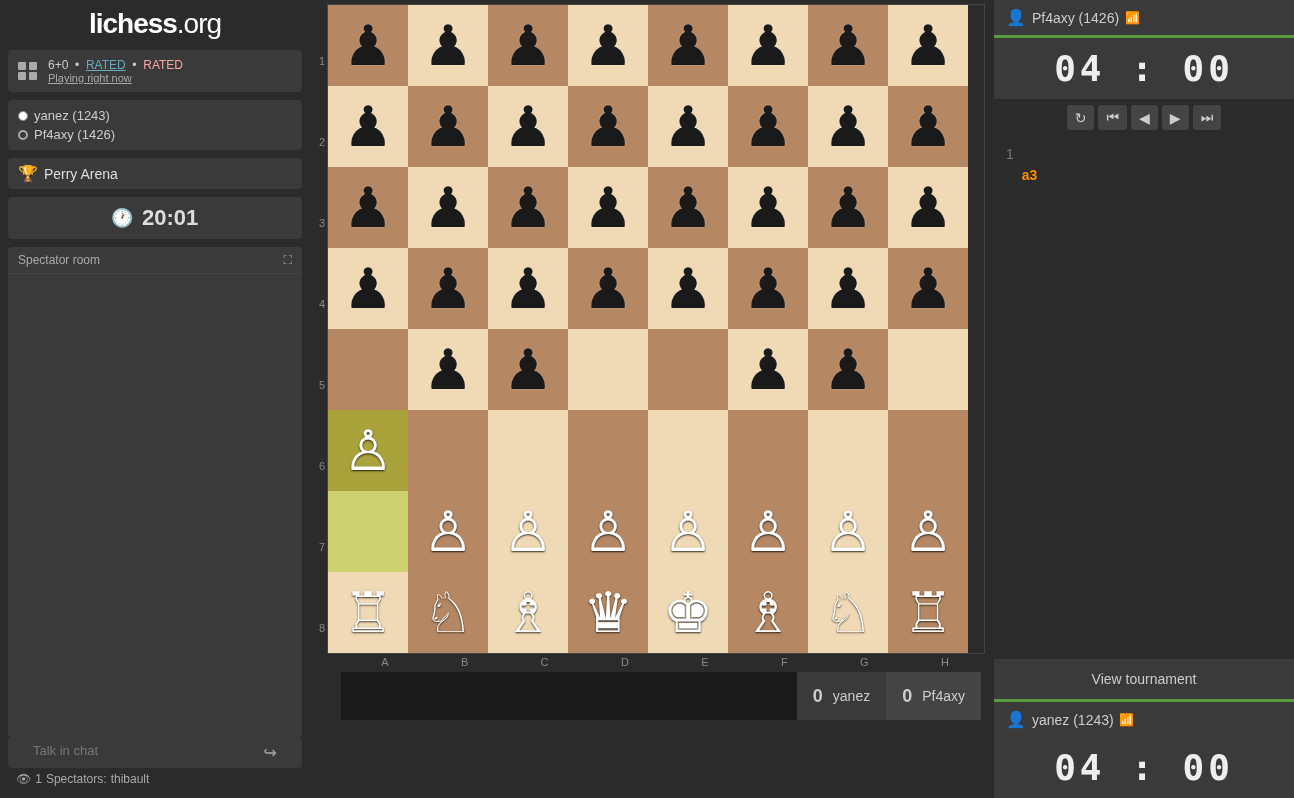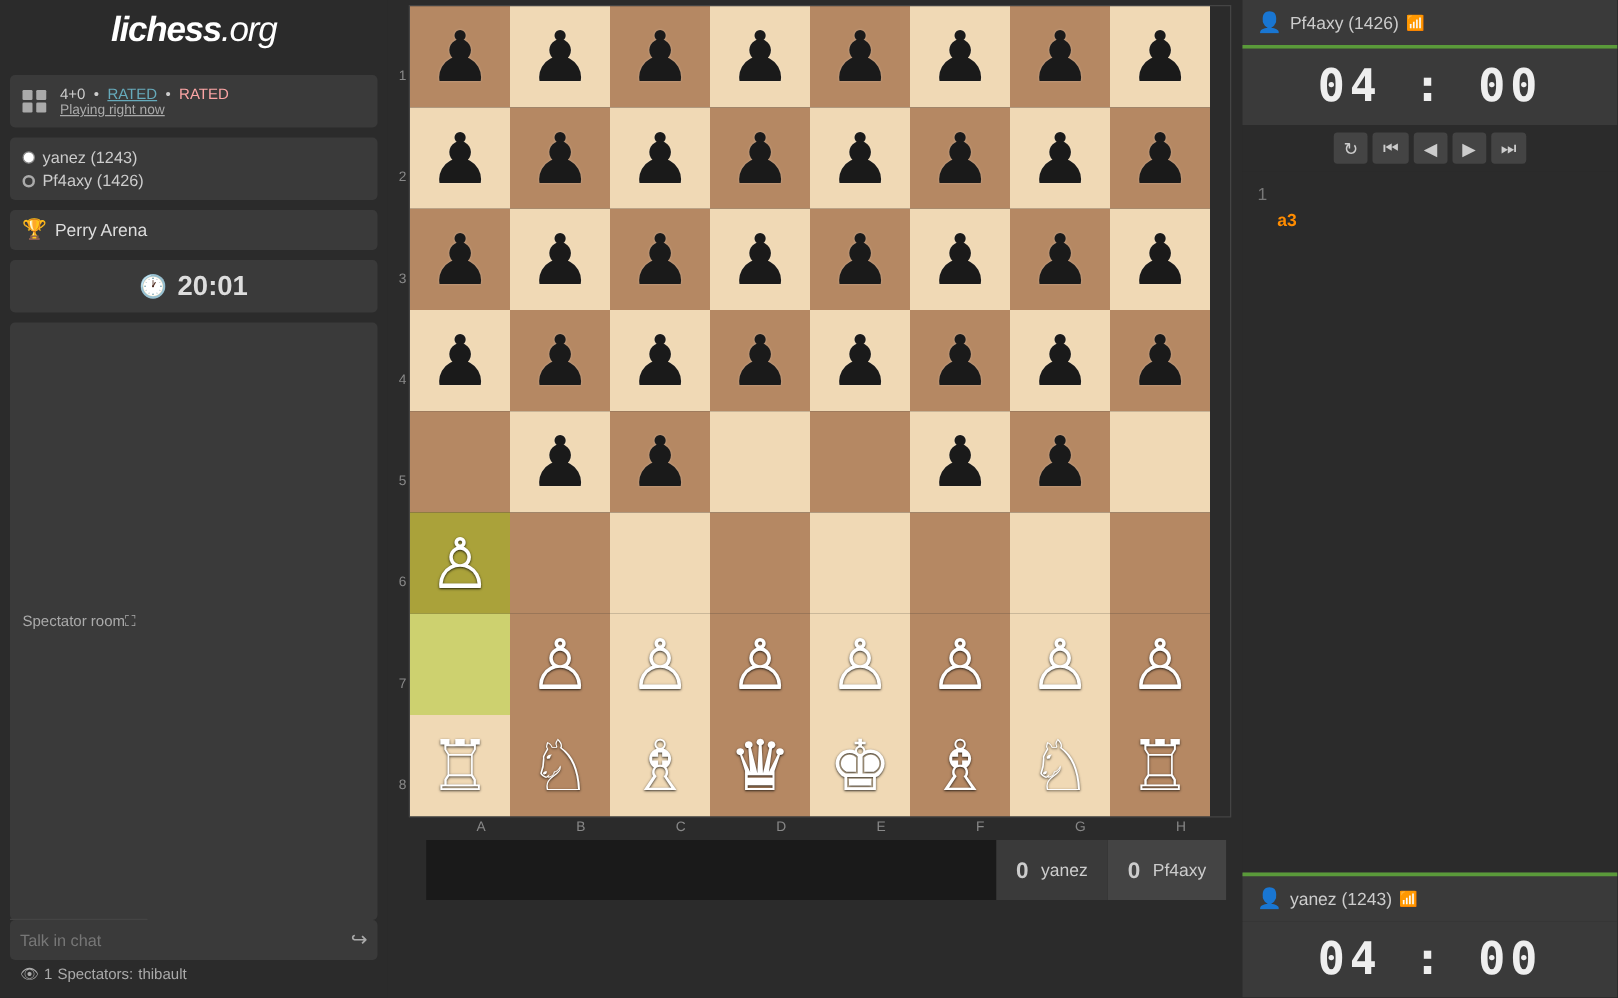--- a/index.html
+++ b/index.html
@@ -21,23 +21,22 @@
       flex-direction: column;
       flex-shrink: 0;
       padding: 8px;
     }
 
     .logo {
       text-align: center;
       font-size: 28px;
       font-weight: 300;
       color: #fff;
-      margin-bottom: 20px;
+      margin-bottom: 10px;
       letter-spacing: -1px;
-      font-style: italic;
     }
     .logo span.lichess { font-weight: 700; }
 
     .game-info {
       background: #3a3a3a;
       border-radius: 4px;
       padding: 8px 10px;
       display: flex;
       align-items: center;
       gap: 10px;
@@ -109,39 +108,39 @@
       justify-content: center;
       gap: 8px;
     }
     .clock-icon { font-size: 18px; color: #aaa; }
 
     .spectator-room {
       background: #3a3a3a;
       border-radius: 4px;
       flex: 1;
       display: flex;
-      flex-direction: row;
+      flex-direction: column;
     }
     .spectator-header {
       padding: 6px 10px;
       font-size: 12px;
       color: #aaa;
       display: flex;
       justify-content: space-between;
       align-items: center;
       border-bottom: 1px solid #444;
     }
     .spectator-body { flex: 1; }
     .chat-row {
       display: flex;
-      align-items: center;
+      align-items: flex-start;
       gap: 4px;
       background: #3a3a3a;
       border-radius: 4px;
-      padding: 6px 8px;
+      padding: 6px 25px;
     }
     .chat-input {
       background: transparent;
       border: none;
       outline: none;
       color: #ccc;
       font-size: 13px;
       flex: 1;
     }
     .chat-input::placeholder { color: #777; }
@@ -349,21 +348,21 @@
 
   <div class="game-info">
     <div class="game-info-icon">
       <div></div>
         <div></div>
         <div></div>
         <div></div>
     </div>
     <div class="game-info-text">
       <div>
-        <span>4+0</span>
+        <span>6+0</span>
         &nbsp;•&nbsp;
         <span class="horde-link">RATED</span>
         &nbsp;•&nbsp;
         <span class="rated">RATED</span>
       </div>
       <div class="playing">
         <span>Playing right now</span>
       </div>
     </div>
   </div>
@@ -656,20 +655,21 @@
     <button class="move-btn">⏭</button>
   </div>
 
   <div class="moves-panel">
     <div class="move-entry">
       <span class="move-num">1</span>
       <span class="move-white">a3</span>
     </div>
   </div>
 
+  <button class="view-tournament-btn">View tournament</button>
 
   <div class="player-bottom-bar">
     <span class="player-icon">👤</span>
     <span>
       <span>yanez</span>
       (<span>1243</span>)
     </span>
     <span class="signal-icon">📶</span>
   </div>
   <div class="clock-display-bottom">04 : 00</div>

